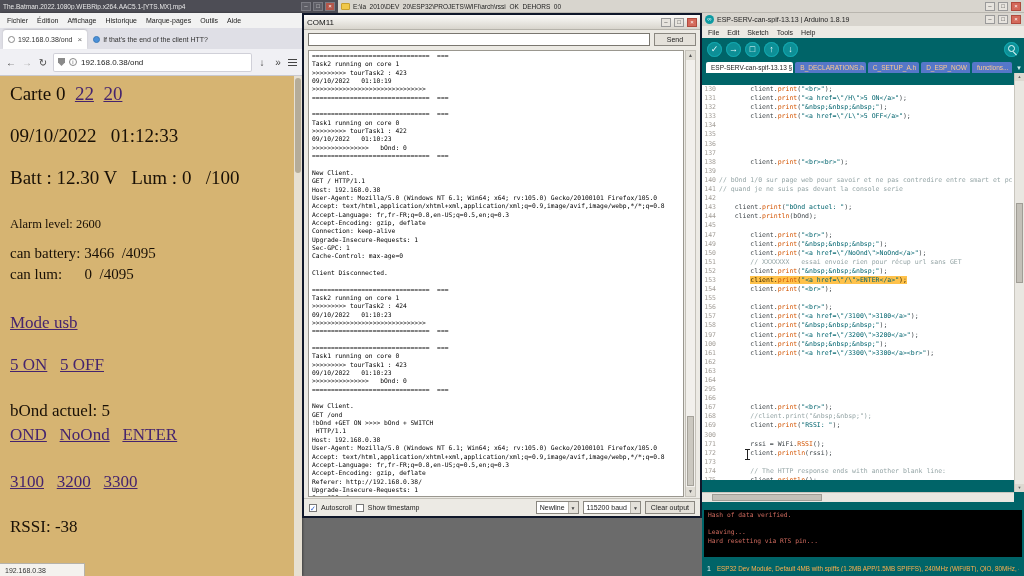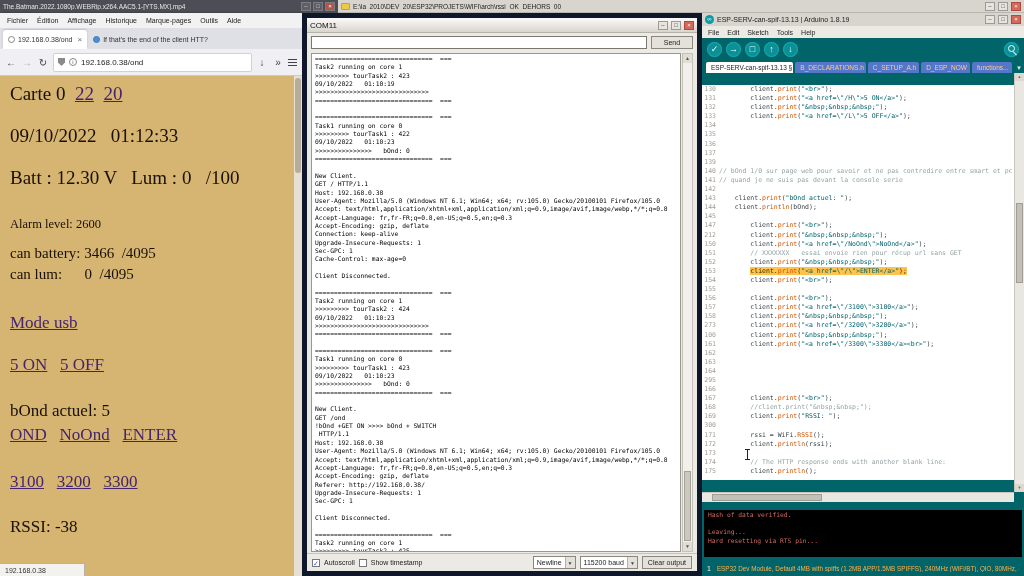--- a/index.html
+++ b/index.html
@@ -55,21 +55,21 @@
   .pg-line:nth-child(8){font-size:17px;margin-bottom:26px}
   .pg-line:nth-child(9){font-size:17px;margin-bottom:5px}
   .pg-line:nth-child(10){font-size:17px;margin-bottom:27px}
   .pg-line:nth-child(11){font-size:17px;margin-bottom:26px}
   .pg-line:nth-child(12){font-size:17px}
   .ff-scroll{position:absolute;top:63px;right:0;width:8px;bottom:0;background:#e7e0d2}
   .ff-scroll .thumb{position:absolute;top:2px;left:1px;right:1px;height:95px;background:#b5ac99;border-radius:3px}
   .ff-status{position:absolute;left:0;bottom:0;height:13px;min-width:85px;background:#f4f2ee;border:1px solid #b5b2aa;border-left:none;border-bottom:none;font-size:7px;color:#333;display:flex;align-items:center;padding:0 5px}
 
   
-  .sm{position:absolute;left:302px;top:13px;width:400px;height:563px;background:#eceae4;border:5px solid #0f172a;z-index:3}
+  .sm{position:absolute;left:302px;top:13px;width:400px;height:505px;background:#eceae4;border:2px solid #0f172a;z-index:3}
   .sm-title{height:15px;background:linear-gradient(#fcfbf9,#d8d5cd);display:flex;align-items:center;gap:3px;padding:0 3px;border-bottom:1px solid #b5b2aa;font-size:8px;color:#111}
   .sm-title .t{flex:1;white-space:nowrap;overflow:hidden}
   .sm-sendrow{display:flex;gap:4px;padding:3px 4px;align-items:center}
   .sm-input{flex:1;height:13px;background:#fff;border:1px solid #7a7770;font-size:7px;padding:0 2px}
   .sm-send{width:42px;height:13px;background:#e4e1da;border:1px solid #8a8780;font-size:7px;text-align:center;line-height:11px;color:#222;flex:none}
   .sm-text{position:absolute;top:35px;left:4px;right:16px;bottom:19px;background:#fff;border:1px solid #9a978f;font:6.3px/8.35px "DejaVu Sans Mono",monospace;color:#000;white-space:pre;overflow:hidden;padding:1px 3px}
   .sm-vscroll{position:absolute;top:35px;right:4px;width:11px;bottom:19px;background:#f2f0ec;border:1px solid #c5c2ba}
   .sm-vscroll .arr{position:absolute;left:0;right:0;height:9px;font-size:5px;text-align:center;line-height:9px;color:#555;background:#e0ddd5}
   .sm-vscroll .arr.up{top:0}.sm-vscroll .arr.dn{bottom:0}
   .sm-vscroll .thumb{position:absolute;left:1px;right:1px;bottom:10px;height:70px;background:#cbc8c0;border:1px solid #a5a29a}
@@ -292,20 +292,24 @@
         </div>
         <div class="cd-row">
           <span class="ln">136</span>
           <span class="cd"></span>
         </div>
         <div class="cd-row">
           <span class="ln">137</span>
           <span class="cd"></span>
         </div>
         <div class="cd-row">
+          <span class="ln">138</span>
+          <span class="cd">        client.<span class="fn">print</span>(<span class="st">"&lt;br&gt;&lt;br&gt;"</span>);</span>
+        </div>
+        <div class="cd-row">
           <span class="ln">139</span>
           <span class="cd"></span>
         </div>
         <div class="cd-row">
           <span class="ln">140</span>
           <span class="cd"><span class="cm">// bOnd 1/0 sur page web pour savoir et ne pas contredire entre smart et pc par ex</span></span>
         </div>
         <div class="cd-row">
           <span class="ln">141</span>
           <span class="cd"><span class="cm">// quand je ne suis pas devant la console serie</span></span>
@@ -324,21 +328,21 @@
         </div>
         <div class="cd-row">
           <span class="ln">145</span>
           <span class="cd"></span>
         </div>
         <div class="cd-row">
           <span class="ln">147</span>
           <span class="cd">        client.<span class="fn">print</span>(<span class="st">"&lt;br&gt;"</span>);</span>
         </div>
         <div class="cd-row">
-          <span class="ln">212</span>
+          <span class="ln">149</span>
           <span class="cd">        client.<span class="fn">print</span>(<span class="st">"&amp;nbsp;&amp;nbsp;&amp;nbsp;"</span>);</span>
         </div>
         <div class="cd-row">
           <span class="ln">150</span>
           <span class="cd">        client.<span class="fn">print</span>(<span class="st">"&lt;a href=\"/NoOnd\"&gt;NoOnd&lt;/a&gt;"</span>);</span>
         </div>
         <div class="cd-row">
           <span class="ln">151</span>
           <span class="cd">        <span class="cm">// XXXXXXX   essai envoie rien pour récup url sans GET</span></span>
         </div>
@@ -364,21 +368,21 @@
         </div>
         <div class="cd-row">
           <span class="ln">157</span>
           <span class="cd">        client.<span class="fn">print</span>(<span class="st">"&lt;a href=\"/3100\"&gt;3100&lt;/a&gt;"</span>);</span>
         </div>
         <div class="cd-row">
           <span class="ln">158</span>
           <span class="cd">        client.<span class="fn">print</span>(<span class="st">"&amp;nbsp;&amp;nbsp;&amp;nbsp;"</span>);</span>
         </div>
         <div class="cd-row">
-          <span class="ln">273</span>
+          <span class="ln">197</span>
           <span class="cd">        client.<span class="fn">print</span>(<span class="st">"&lt;a href=\"/3200\"&gt;3200&lt;/a&gt;"</span>);</span>
         </div>
         <div class="cd-row">
           <span class="ln">100</span>
           <span class="cd">        client.<span class="fn">print</span>(<span class="st">"&amp;nbsp;&amp;nbsp;&amp;nbsp;"</span>);</span>
         </div>
         <div class="cd-row">
           <span class="ln">161</span>
           <span class="cd">        client.<span class="fn">print</span>(<span class="st">"&lt;a href=\"/3300\"&gt;3300&lt;/a&gt;&lt;br&gt;"</span>);</span>
         </div>

